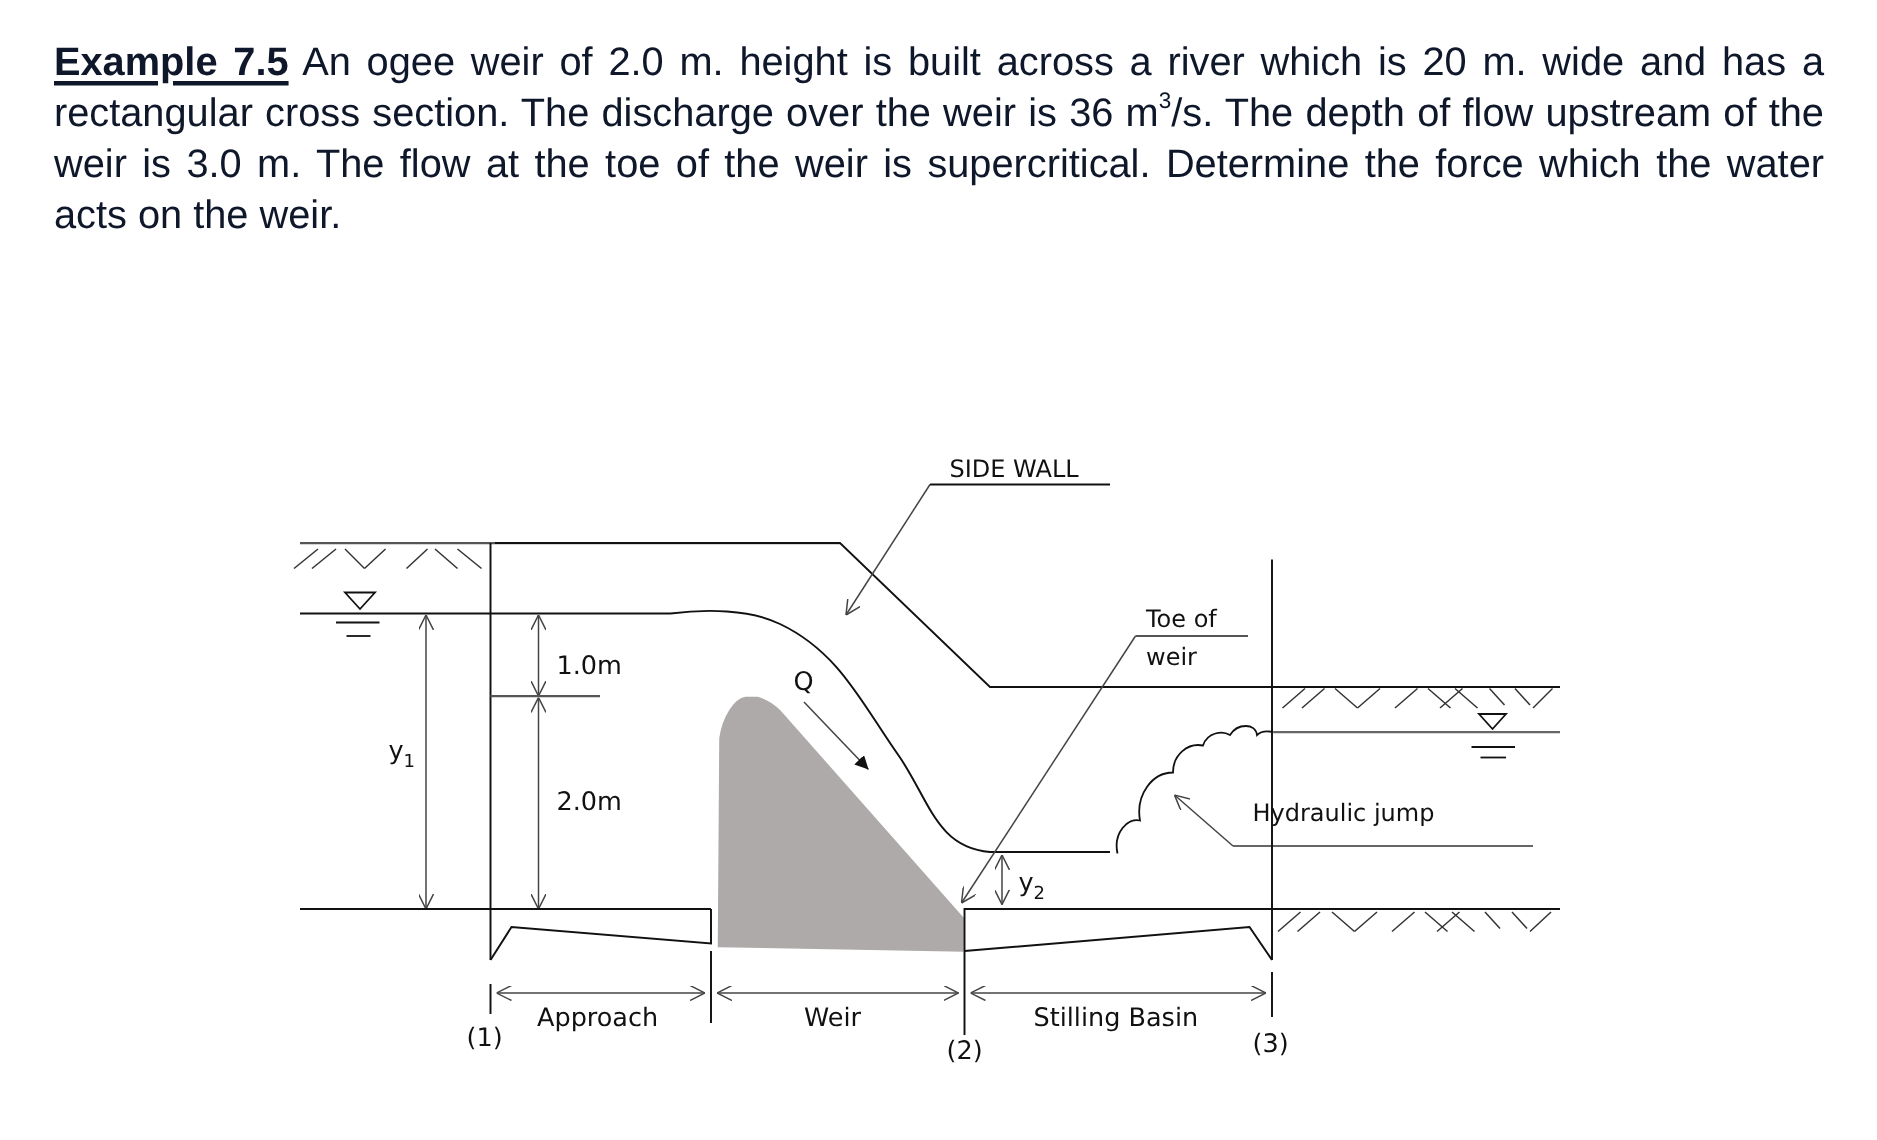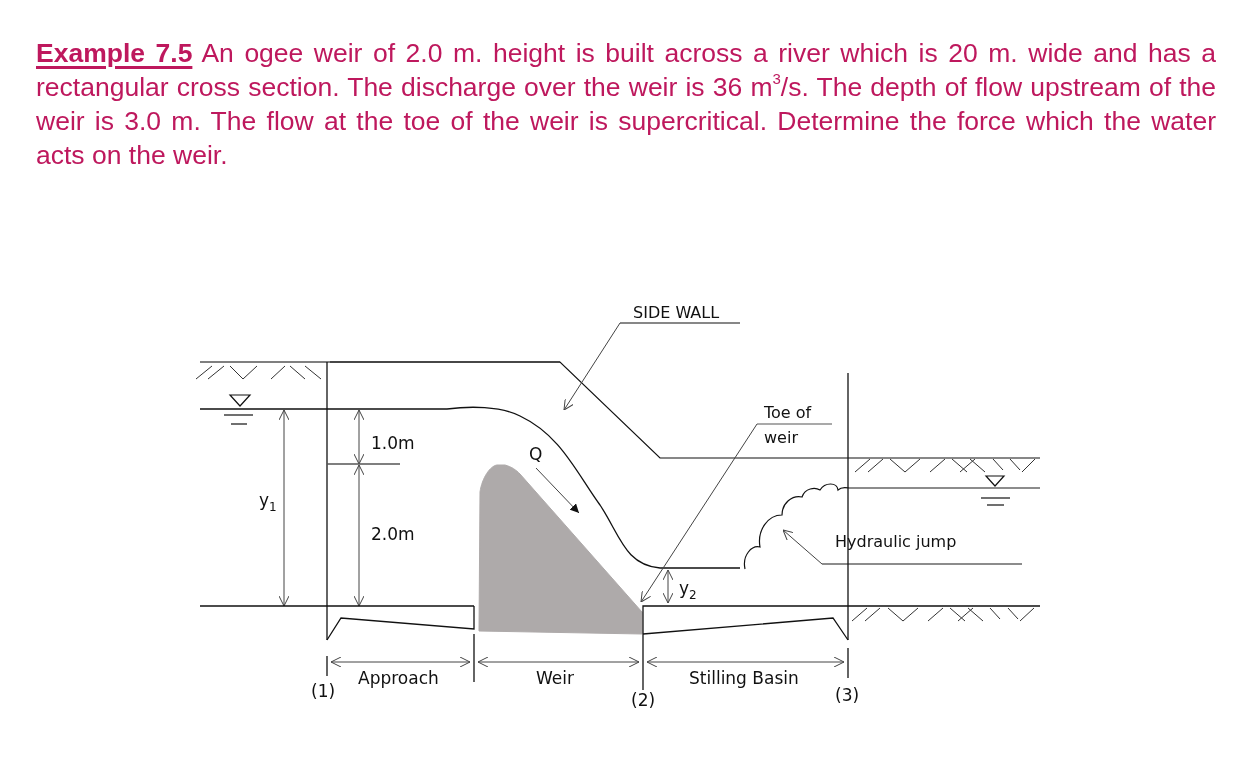--- a/index.html
+++ b/index.html
@@ -1,20 +1,20 @@
 <!DOCTYPE html>
 <html><head>
 <meta charset="utf-8">
 <style>
   html, body { margin: 0; padding: 0; background: #ffffff; }
   body { width: 1251px; height: 760px; position: relative; overflow: hidden; }
   .problem {
-    position: absolute; left: 36px; top: 36px; width: 1180px;
+    position: absolute; left: 36px; top: 24px; width: 1180px;
     font-family: "Liberation Sans", sans-serif; font-size: 26.5px; line-height: 34px;
-    color: #be185d; text-align: justify; text-align-last: left;
+    color: #0f172a; text-align: justify; text-align-last: left;
   }
   .problem .label { font-weight: bold; text-decoration: underline; text-decoration-thickness: 3px; text-underline-offset: 4px; }
   .problem sup { font-size: 15px; line-height: 0; position: relative; top: -2px; vertical-align: super; }
   svg.diagram { position: absolute; left: 0; top: 0; }
   svg text { font-family: "DejaVu Sans", sans-serif; fill: #111; }
 </style>
 </head>
 <body>
 
 <div class="problem"><span class="label">Example 7.5</span><span> An ogee weir of 2.0 m. height is built across a river which is 20 m. wide and has a rectangular cross section. The discharge over the weir is 36 m</span><sup>3</sup><span>/s. The depth of flow upstream of the weir is 3.0 m. The flow at the toe of the weir is supercritical. Determine the force which the water acts on the weir.</span></div>

